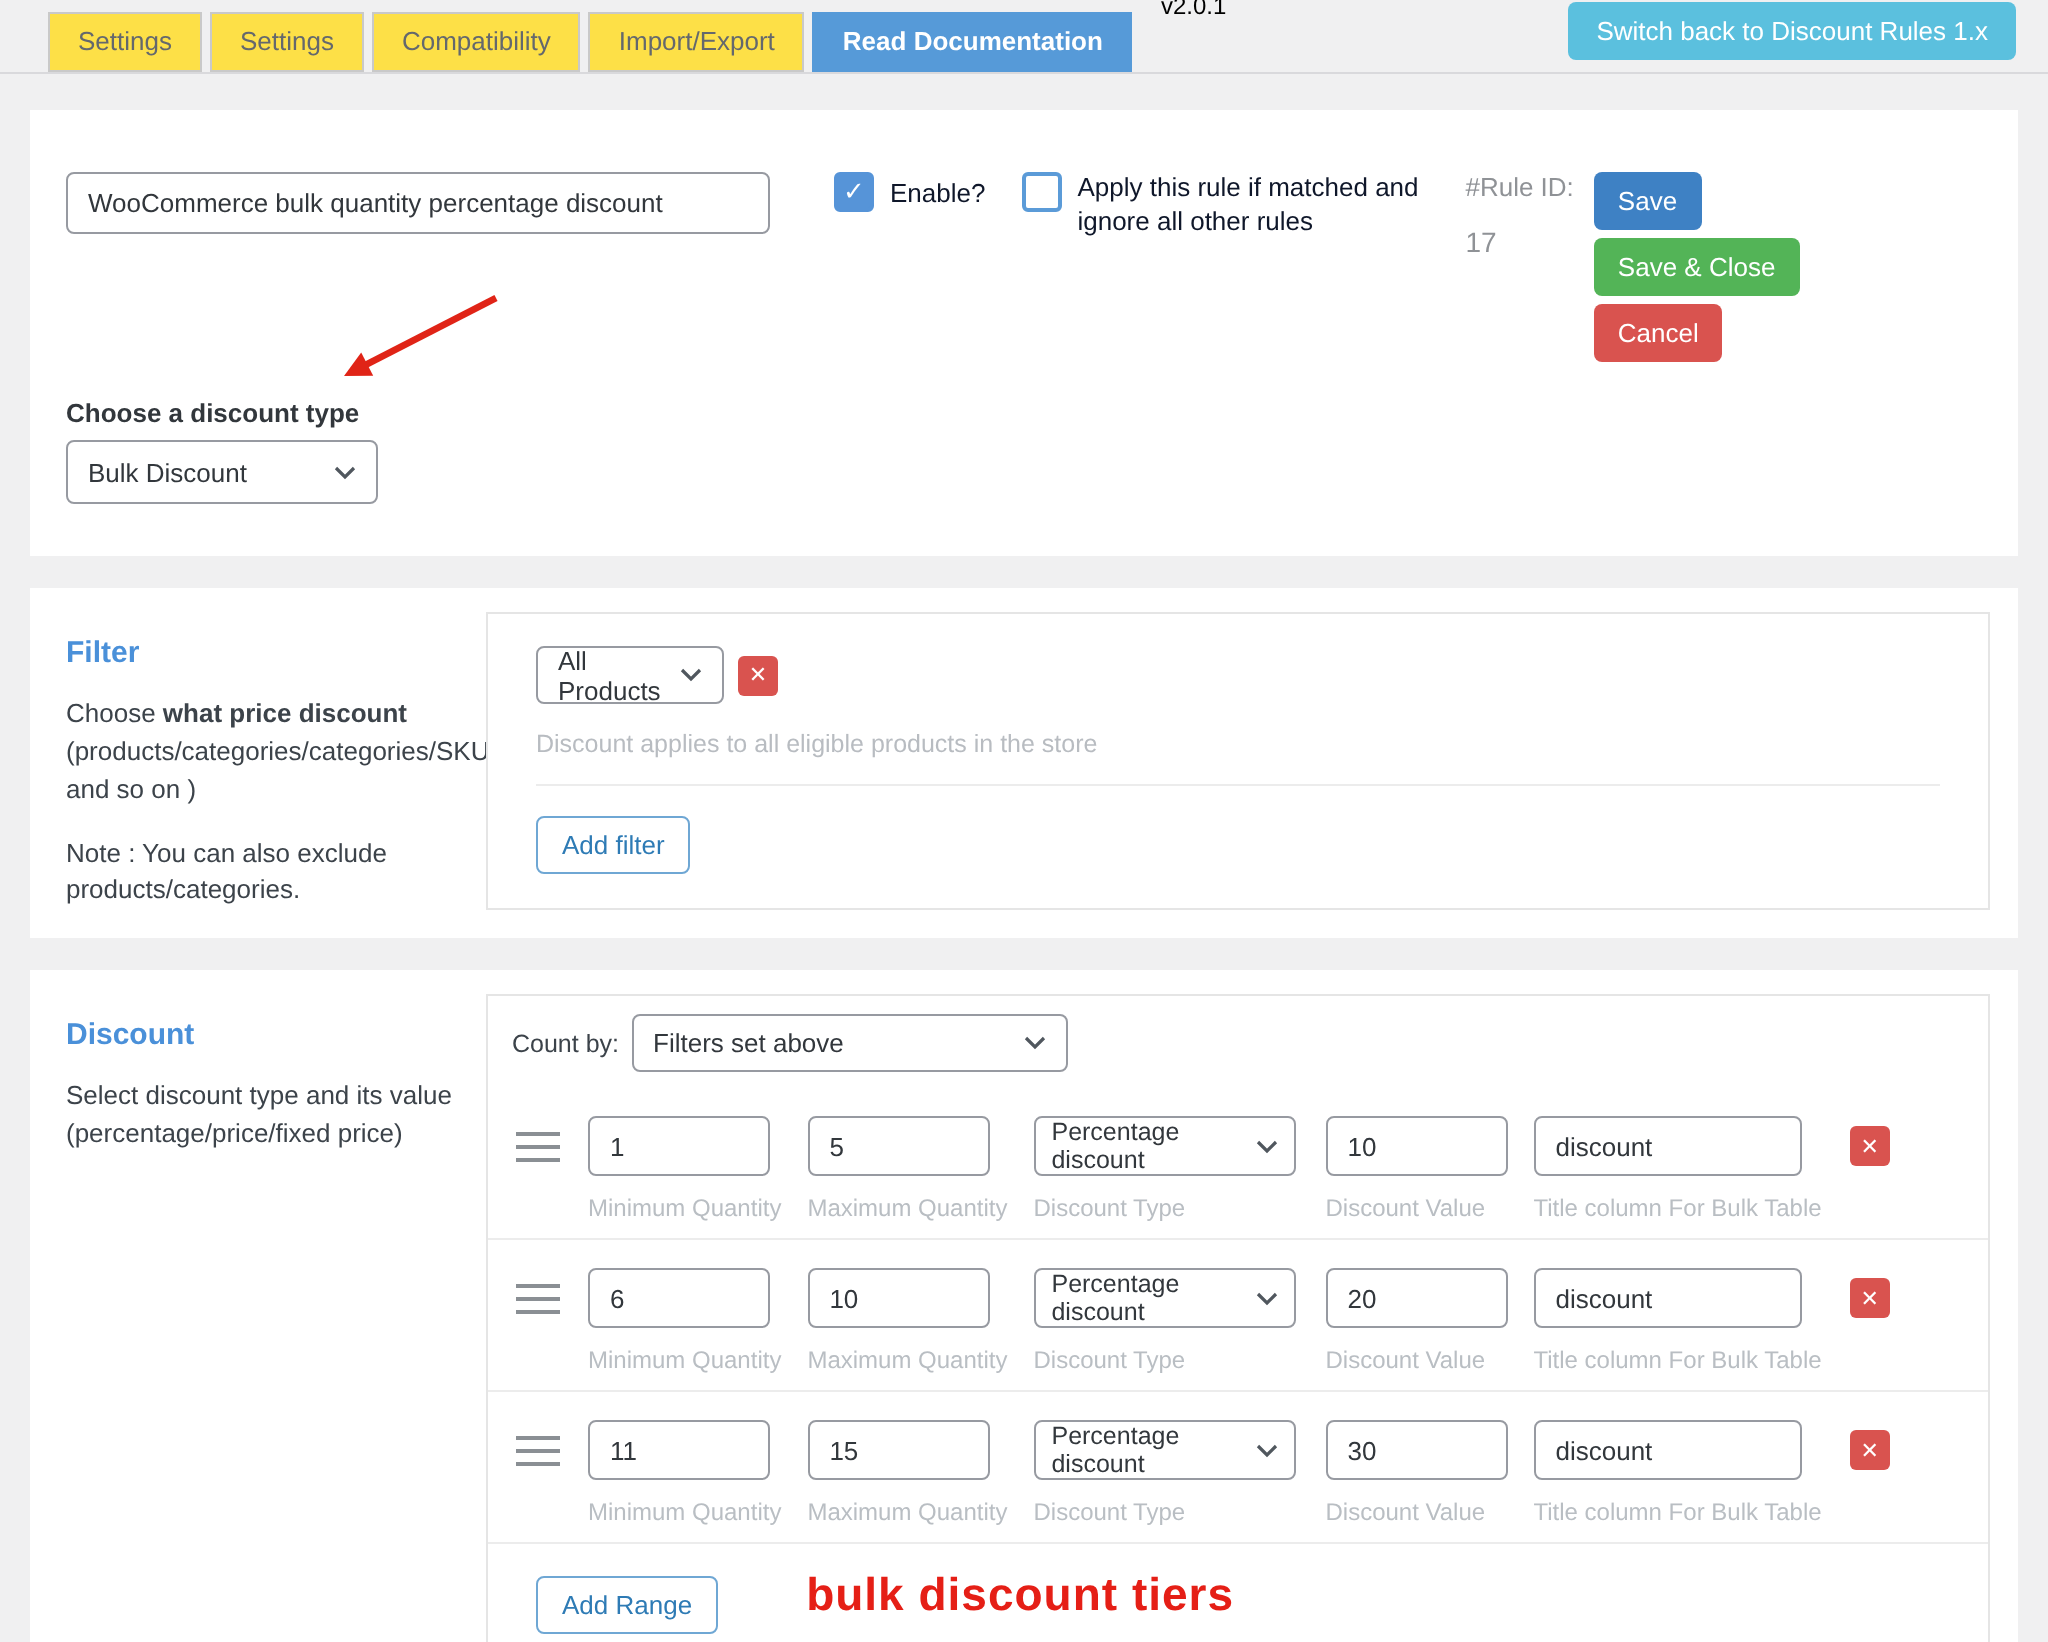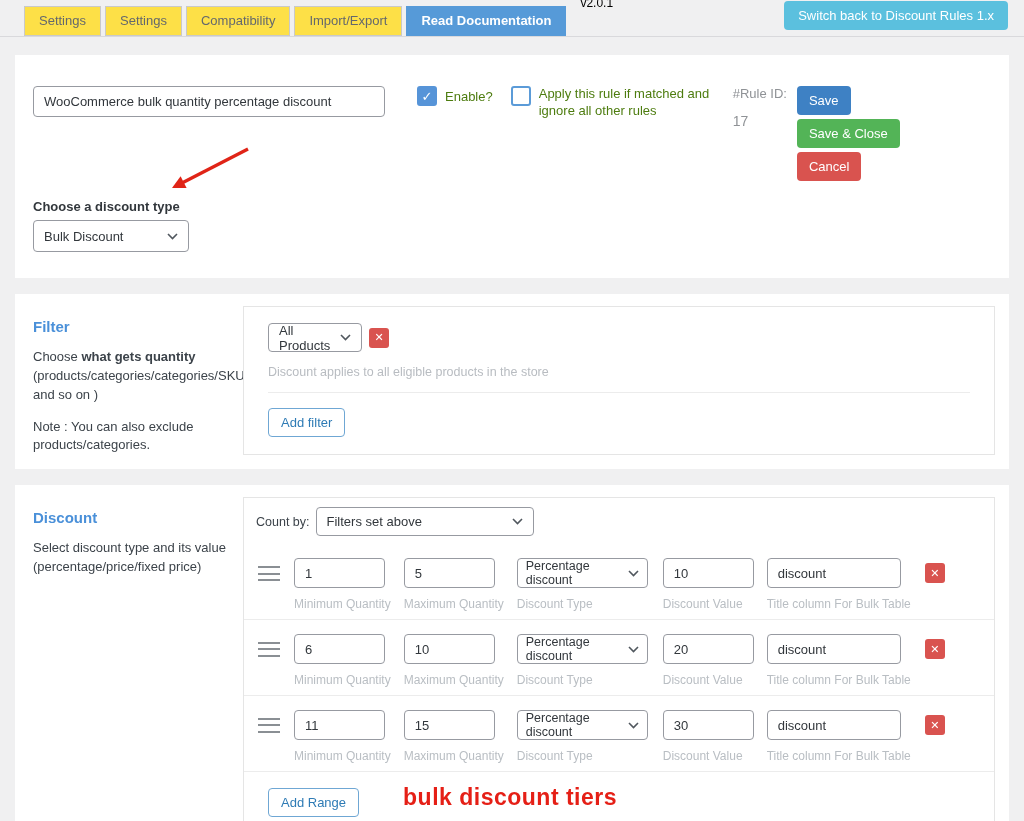--- a/index.html
+++ b/index.html
@@ -24,21 +24,21 @@
   .card { background:#fff; margin:0 15px; }
   .card1 { margin-top:18px; padding:31px 18px 26px; position:relative; }
   .row1 { display:flex; align-items:flex-start; }
   .inp { border:1px solid #979aa1; border-radius:4px; height:31px; padding:0 10px; font-size:13px; color:#32373c;
          font-family:inherit; background:#fff; }
   .name-input { width:352px; }
   .cbgroup { display:flex; align-items:flex-start; }
   .cb { width:20px; height:20px; border:2px solid #5b9bd8; border-radius:3px; background:#fff; flex:0 0 auto;
         display:flex; align-items:center; justify-content:center; cursor:pointer; }
   .cb.checked { background:#5694d8; border-color:#5694d8; color:#fff; font-size:13px; font-weight:bold; }
-  .cbgroup .cblabel { margin-left:8px; padding-top:3px; font-size:13px; color:#4d7c0f; }
+  .cbgroup .cblabel { margin-left:8px; padding-top:3px; font-size:13px; color:#0f172a; }
   .apply-label { width:182px; line-height:1.3; padding-top:0 !important; }
   .ruleid { color:#8f9296; font-size:13px; line-height:1.2; }
   .ruleid .rid-num { margin-top:11px; font-size:14px; }
   .btnstack { display:flex; flex-wrap:wrap; width:140px; gap:4px; }
   .btn { border:none; border-radius:4px; color:#fff; font-size:13px; padding:7px 12px; cursor:pointer; font-family:inherit; }
   .btn-save { background:#3e81c4; }
   .btn-saveclose { background:#53b457; }
   .btn-cancel { background:#d9534f; }
   .dtype-label { margin-top:18px; font-weight:bold; font-size:13px; color:#32373c; }
   .sel { border:1px solid #979aa1; border-radius:4px; height:32px; background:#fff; display:flex; align-items:center;
@@ -130,21 +130,21 @@
 
   <svg class="arrow-svg" width="95" height="55" viewBox="0 0 95 55">
     <line x1="83" y1="8" x2="16" y2="42.4" stroke="#e02417" stroke-width="3.4"></line>
     <polygon points="7,47 15.6,35.3 21.6,46.9" fill="#e02417"></polygon>
   </svg>
 </div>
 
 <div class="card sec">
   <div class="sec-left">
     <div class="sec-h">Filter</div>
-    <div class="sec-p"><span>Choose </span><b>what gets quantity</b><span> (products/categories/categories/SKU and so on )</span></div>
+    <div class="sec-p"><span>Choose </span><b>what price discount</b><span> (products/categories/categories/SKU and so on )</span></div>
     <div class="sec-p">Note : You can also exclude products/categories.</div>
   </div>
   <div class="panel">
     <div class="fpanel-inner">
       <div class="fselrow">
         <div class="sel fselect">
           <span>All Products</span>
           <svg class="chev" width="11" height="7" viewBox="0 0 11 7">
               <polyline points="1,1 5.5,5.5 10,1" fill="none" stroke="#50575e" stroke-width="1.6"></polyline>
             </svg>

